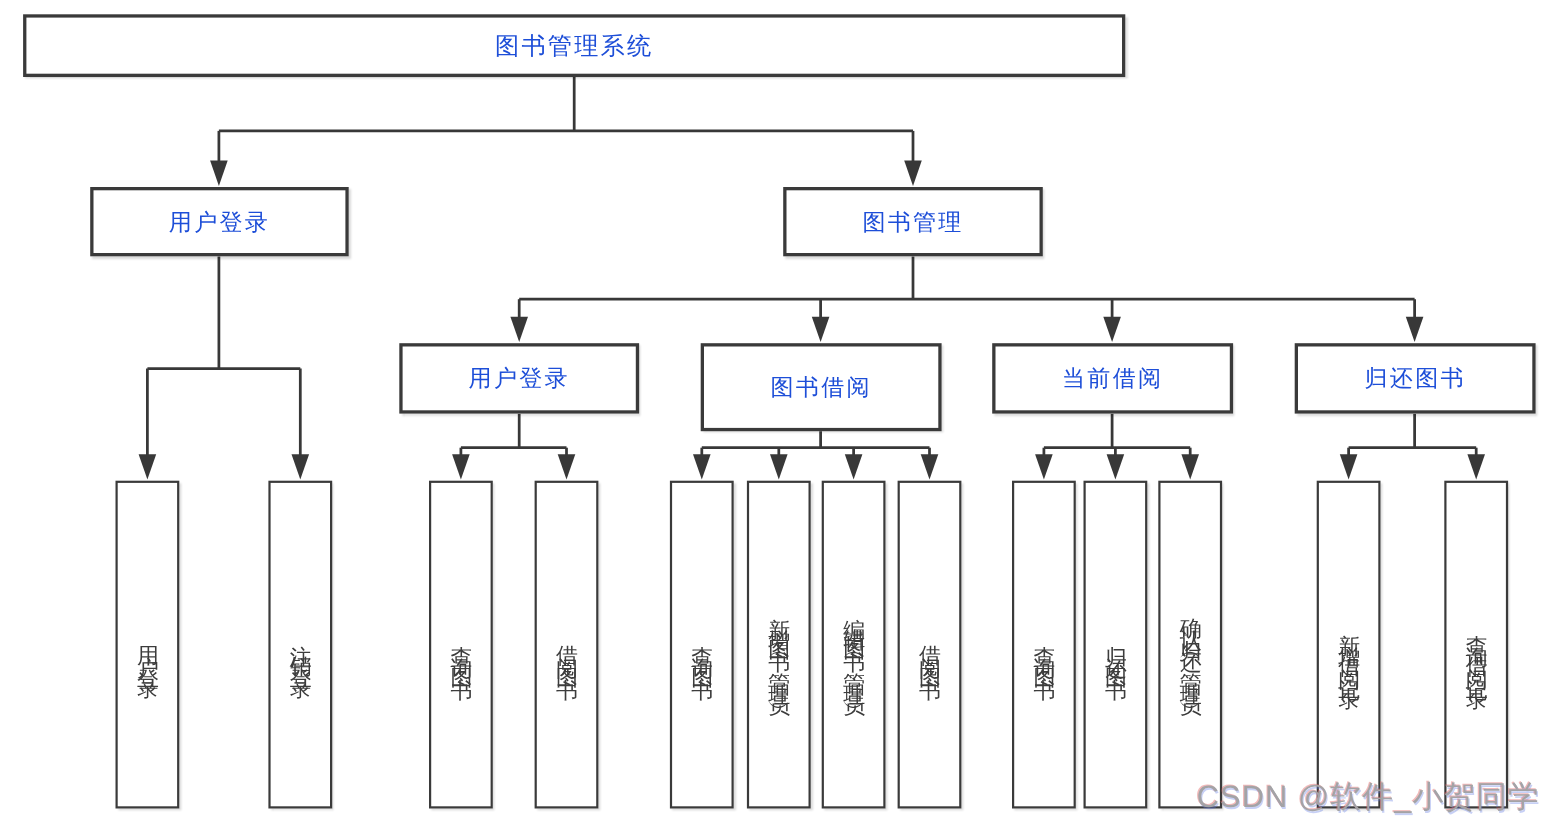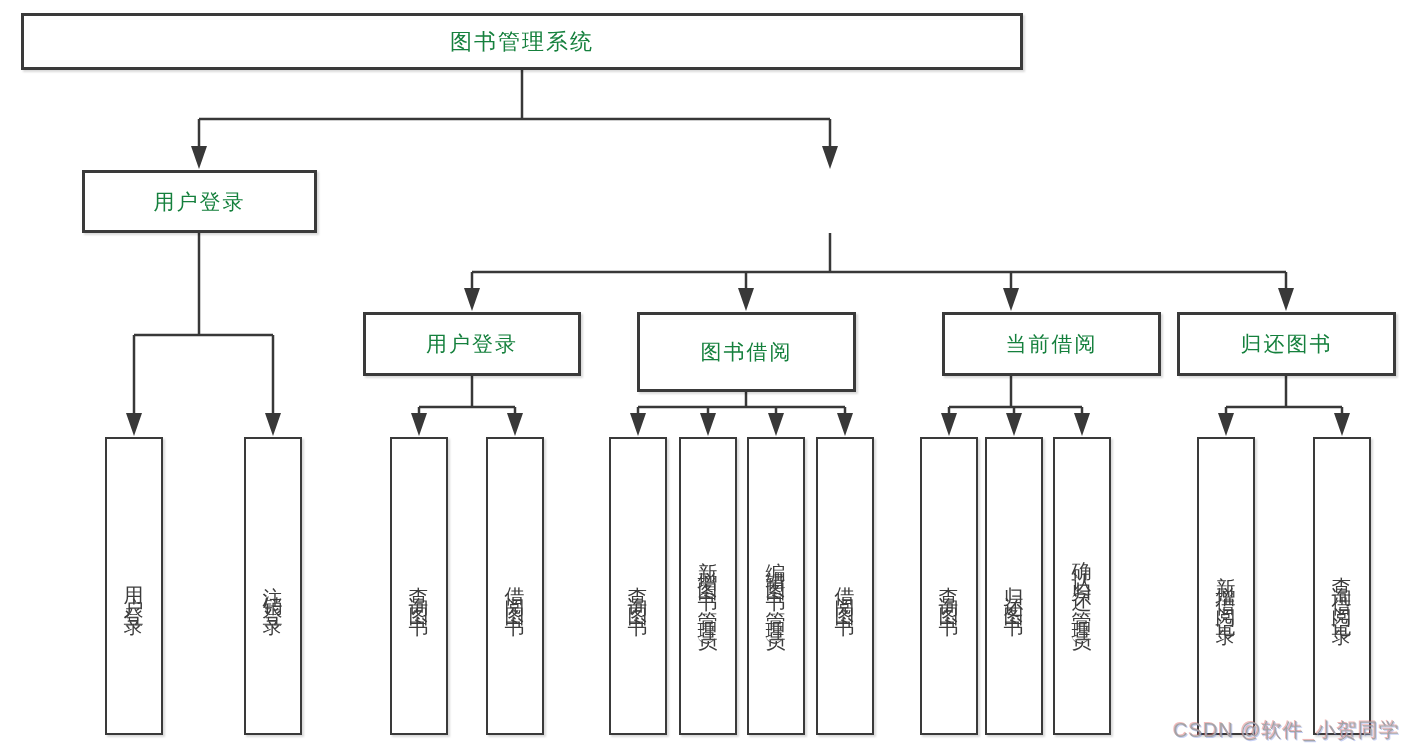--- a/index.html
+++ b/index.html
@@ -30,39 +30,39 @@
     border: 3px solid #3a3a3a;
     box-shadow: 2px 2px 2px rgba(0,0,0,0.15);
     display: flex;
     align-items: center;
     justify-content: center;
     z-index: 2;
   }
   .box.leaf { border-width: 2.5px; }
   .hlabel {
     font-size: 21px;
-    color: #15803d;
+    color: #1d4ed8;
     letter-spacing: 2px;
     white-space: nowrap;
   }
   .root .hlabel { font-size: 22px; }
   .vlabel {
     writing-mode: vertical-rl;
     font-size: 20px;
     line-height: 1;
     letter-spacing: 10px;
     margin-bottom: -10px;
     color: #3c3c3c;
   }
   #watermark {
     position: absolute;
     right: 5px;
     bottom: 3px;
     z-index: 3;
-    font-size: 20px;
+    font-size: 28px;
     color: #a3a3a6;
     letter-spacing: 1px;
     text-shadow: -1px -1px 0 rgba(225,100,100,0.45), 1px 1px 0 rgba(95,120,225,0.35);
     white-space: nowrap;
     text-align: right;
   }
 </style>
 </head>
 <body>
 
@@ -144,28 +144,31 @@
     </g>
   </svg>
 
   <div class="box root" style="left:21px; top:13px; width:1002px; height:57px;">
     <span class="hlabel">图书管理系统</span>
   </div>
 
   <div class="box" style="left:82px; top:170px; width:235px; height:63px;">
     <span class="hlabel">用户登录</span>
   </div>
+  <div class="box" style="left:712px; top:170px; width:236px; height:63px;">
+    <span class="hlabel">图书管理</span>
+  </div>
 
   <div class="box" style="left:363px; top:312px; width:218px; height:64px;">
     <span class="hlabel">用户登录</span>
   </div>
   <div class="box" style="left:637px; top:312px; width:219px; height:80px;">
     <span class="hlabel">图书借阅</span>
   </div>
-  <div class="box" style="left:902px; top:312px; width:219px; height:64px;margin-left:40px;">
+  <div class="box" style="left:902px; top:312px; width:219px; height:64px;">
     <span class="hlabel">当前借阅</span>
   </div>
   <div class="box" style="left:1177px; top:312px; width:219px; height:64px;">
     <span class="hlabel">归还图书</span>
   </div>
 
   <div class="box leaf" style="left:105px; top:437px; width:58px; height:298px;">
     <span class="vlabel">用户登录</span>
   </div>
   <div class="box leaf" style="left:244px; top:437px; width:58px; height:298px;">

